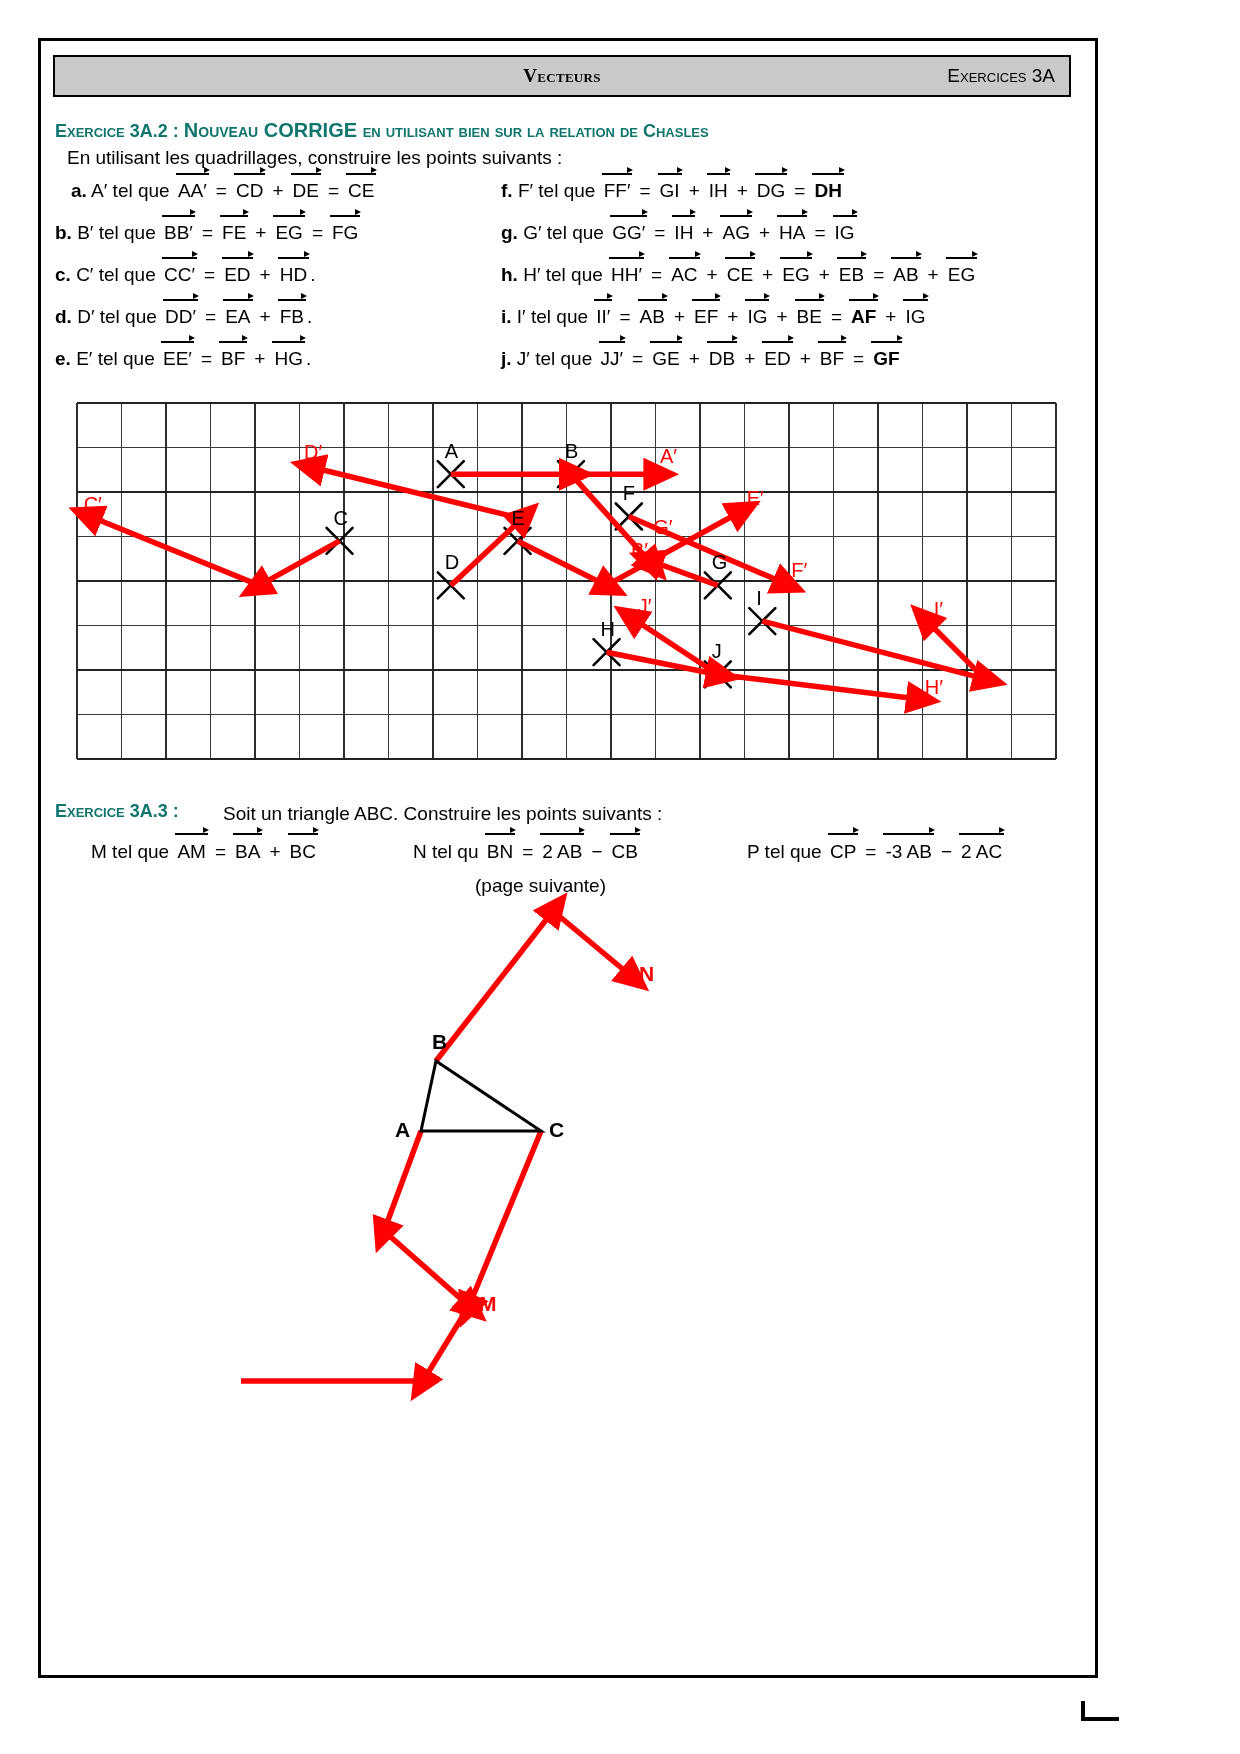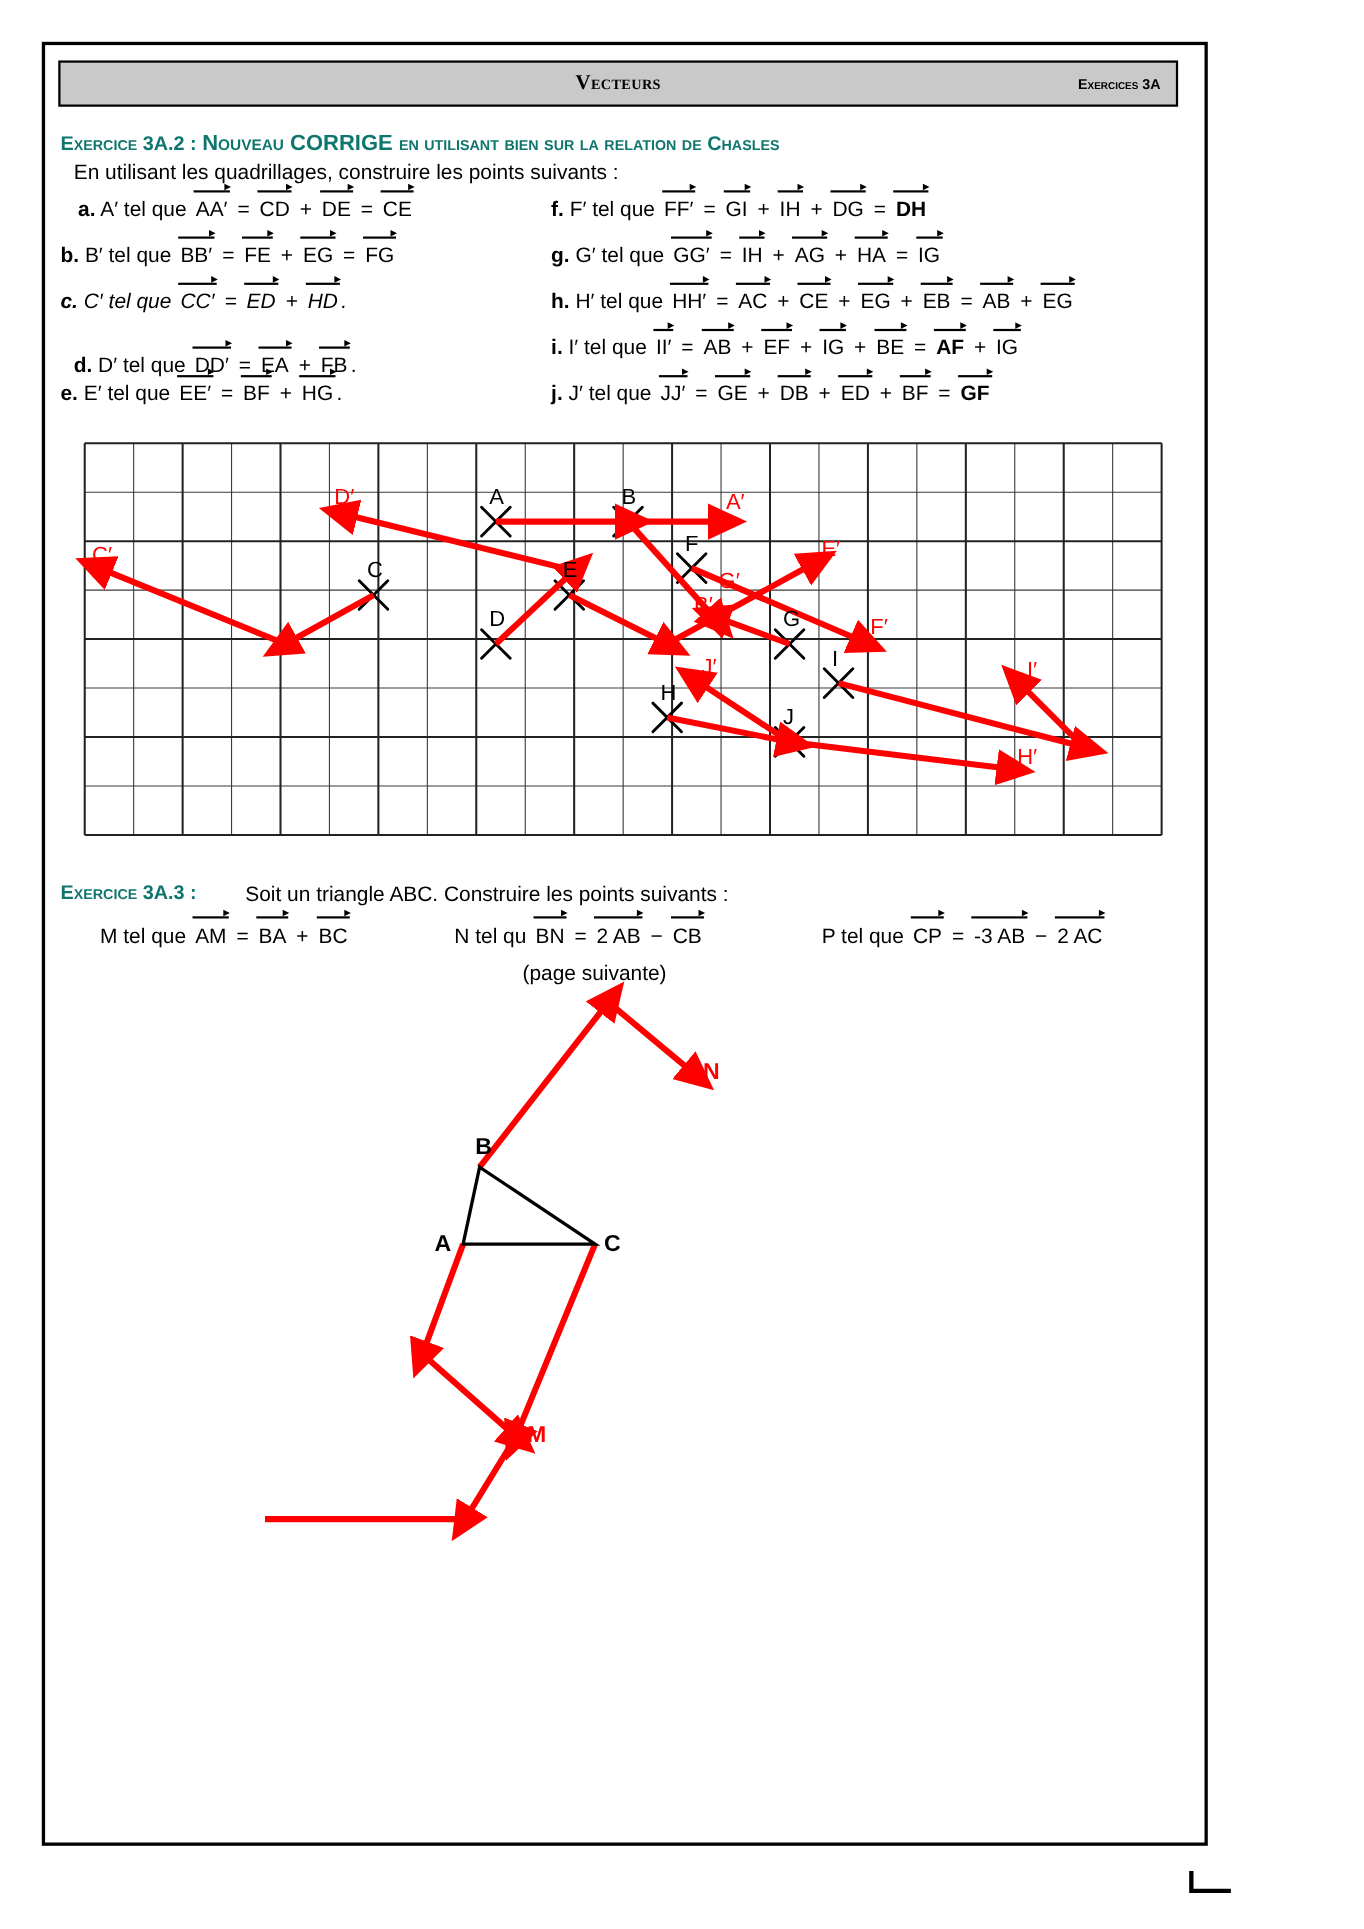--- a/index.html
+++ b/index.html
@@ -4,21 +4,21 @@
 <style>
   html,body{margin:0;padding:0;background:#fff;}
   body{width:1240px;height:1754px;font-family:"Liberation Sans",sans-serif;color:#000;position:relative;}
   .page{position:absolute;left:38px;top:38px;width:1060px;height:1640px;border:3px solid #000;box-sizing:border-box;}
   .page-corner{position:absolute;left:1040px;top:1638px;width:40px;height:42px;}
 
   
   .hdr{position:absolute;left:12px;top:14px;width:1018px;height:42px;background:#c9c9c9;border:2px solid #000;box-sizing:border-box;}
   .hdr-title{position:absolute;left:0;top:0;width:100%;height:100%;display:flex;align-items:center;justify-content:center;
              font-weight:bold;font-size:19px;letter-spacing:.3px;font-family:Liberation Serif, serif;}
-  .hdr-right{position:absolute;right:14px;top:0;height:100%;display:flex;align-items:center;font-weight:bold;font-size:13px;margin-left:24px;}
+  .hdr-right{position:absolute;right:14px;top:0;height:100%;display:flex;align-items:center;font-weight:normal;font-size:19px;margin-left:24px;}
   .sc{font-variant:small-caps;}
 
   
   .ex-title{position:absolute;color:#0f766e;font-weight:bold;font-size:18px;white-space:nowrap;}
   .ex-title .big{font-size:20px;}
   .sub{position:absolute;font-size:19px;white-space:nowrap;}
 
   
   .vec{position:relative;display:inline-block;padding:0 2px;margin:0 1px;}
   .vec::before{content:"";position:absolute;left:0;right:0;top:-0.42em;height:1.5px;background:#000;}
@@ -47,22 +47,22 @@
   </div>
 
   <div class="ex-title sc" style="left:14px;top:78px;">
     <span>Exercice 3A.2 : </span><span class="big">Nouveau CORRIGE </span><span>en utilisant bien sur la relation de Chasles</span>
   </div>
   <div class="sub" style="left:26px;top:106px;">En utilisant les quadrillages, construire les points suivants :</div>
 
   <div id="left-items">
       <div class="item" style="left: 30px; top: 140px;"><span class="lab">a.</span> <span>A′ tel que</span> <span class="vec">AA′</span><span style="padding:0 6px;">=</span><span class="vec">CD</span><span style="padding:0 6px;">+</span><span class="vec">DE</span><span style="padding:0 6px;">=</span><span class="vec">CE</span></div>
       <div class="item" style="left: 14px; top: 182px;"><span class="lab">b.</span> <span>B′ tel que</span> <span class="vec">BB′</span><span style="padding:0 6px;">=</span><span class="vec">FE</span><span style="padding:0 6px;">+</span><span class="vec">EG</span><span style="padding:0 6px;">=</span><span class="vec">FG</span></div>
-      <div class="item" style="left: 14px; top: 224px; font-style: italic;"><span class="lab">c.</span> <span>C′ tel que</span> <span class="vec">CC′</span><span style="padding:0 6px;">=</span><span class="vec">ED</span><span style="padding:0 6px;">+</span><span class="vec">HD</span><span>.</span></div>
-      <div class="item" style="left: 14px; top: 282px; margin-left: 12px;"><span class="lab">d.</span> <span>D′ tel que</span> <span class="vec">DD′</span><span style="padding:0 6px;">=</span><span class="vec">EA</span><span style="padding:0 6px;">+</span><span class="vec">FB</span><span>.</span></div>
+      <div class="item" style="left: 14px; top: 224px;"><span class="lab">c.</span> <span>C′ tel que</span> <span class="vec">CC′</span><span style="padding:0 6px;">=</span><span class="vec">ED</span><span style="padding:0 6px;">+</span><span class="vec">HD</span><span>.</span></div>
+      <div class="item" style="left: 14px; top: 266px;"><span class="lab">d.</span> <span>D′ tel que</span> <span class="vec">DD′</span><span style="padding:0 6px;">=</span><span class="vec">EA</span><span style="padding:0 6px;">+</span><span class="vec">FB</span><span>.</span></div>
       <div class="item" style="left: 14px; top: 308px;"><span class="lab">e.</span> <span>E′ tel que</span> <span class="vec">EE′</span><span style="padding:0 6px;">=</span><span class="vec">BF</span><span style="padding:0 6px;">+</span><span class="vec">HG</span><span>.</span></div>
     </div>
   <div id="right-items">
       <div class="item" style="left: 460px; top: 140px;"><span class="lab">f.</span> <span>F′ tel que</span> <span class="vec">FF′</span><span style="padding:0 6px;">=</span><span class="vec">GI</span><span style="padding:0 6px;">+</span><span class="vec">IH</span><span style="padding:0 6px;">+</span><span class="vec">DG</span><span style="padding:0 6px;">=</span><span class="vec b">DH</span></div>
       <div class="item" style="left: 460px; top: 182px;"><span class="lab">g.</span> <span>G′ tel que</span> <span class="vec">GG′</span><span style="padding:0 6px;">=</span><span class="vec">IH</span><span style="padding:0 6px;">+</span><span class="vec">AG</span><span style="padding:0 6px;">+</span><span class="vec">HA</span><span style="padding:0 6px;">=</span><span class="vec">IG</span></div>
       <div class="item" style="left: 460px; top: 224px;"><span class="lab">h.</span> <span>H′ tel que</span> <span class="vec">HH′</span><span style="padding:0 6px;">=</span><span class="vec">AC</span><span style="padding:0 6px;">+</span><span class="vec">CE</span><span style="padding:0 6px;">+</span><span class="vec">EG</span><span style="padding:0 6px;">+</span><span class="vec">EB</span><span style="padding:0 6px;">=</span><span class="vec">AB</span><span style="padding:0 6px;">+</span><span class="vec">EG</span></div>
       <div class="item" style="left: 460px; top: 266px;"><span class="lab">i.</span> <span>I′ tel que</span> <span class="vec">II′</span><span style="padding:0 6px;">=</span><span class="vec">AB</span><span style="padding:0 6px;">+</span><span class="vec">EF</span><span style="padding:0 6px;">+</span><span class="vec">IG</span><span style="padding:0 6px;">+</span><span class="vec">BE</span><span style="padding:0 6px;">=</span><span class="vec b">AF</span><span style="padding:0 6px;">+</span><span class="vec">IG</span></div>
       <div class="item" style="left: 460px; top: 308px;"><span class="lab">j.</span> <span>J′ tel que</span> <span class="vec">JJ′</span><span style="padding:0 6px;">=</span><span class="vec">GE</span><span style="padding:0 6px;">+</span><span class="vec">DB</span><span style="padding:0 6px;">+</span><span class="vec">ED</span><span style="padding:0 6px;">+</span><span class="vec">BF</span><span style="padding:0 6px;">=</span><span class="vec b">GF</span></div>
     </div>
 

